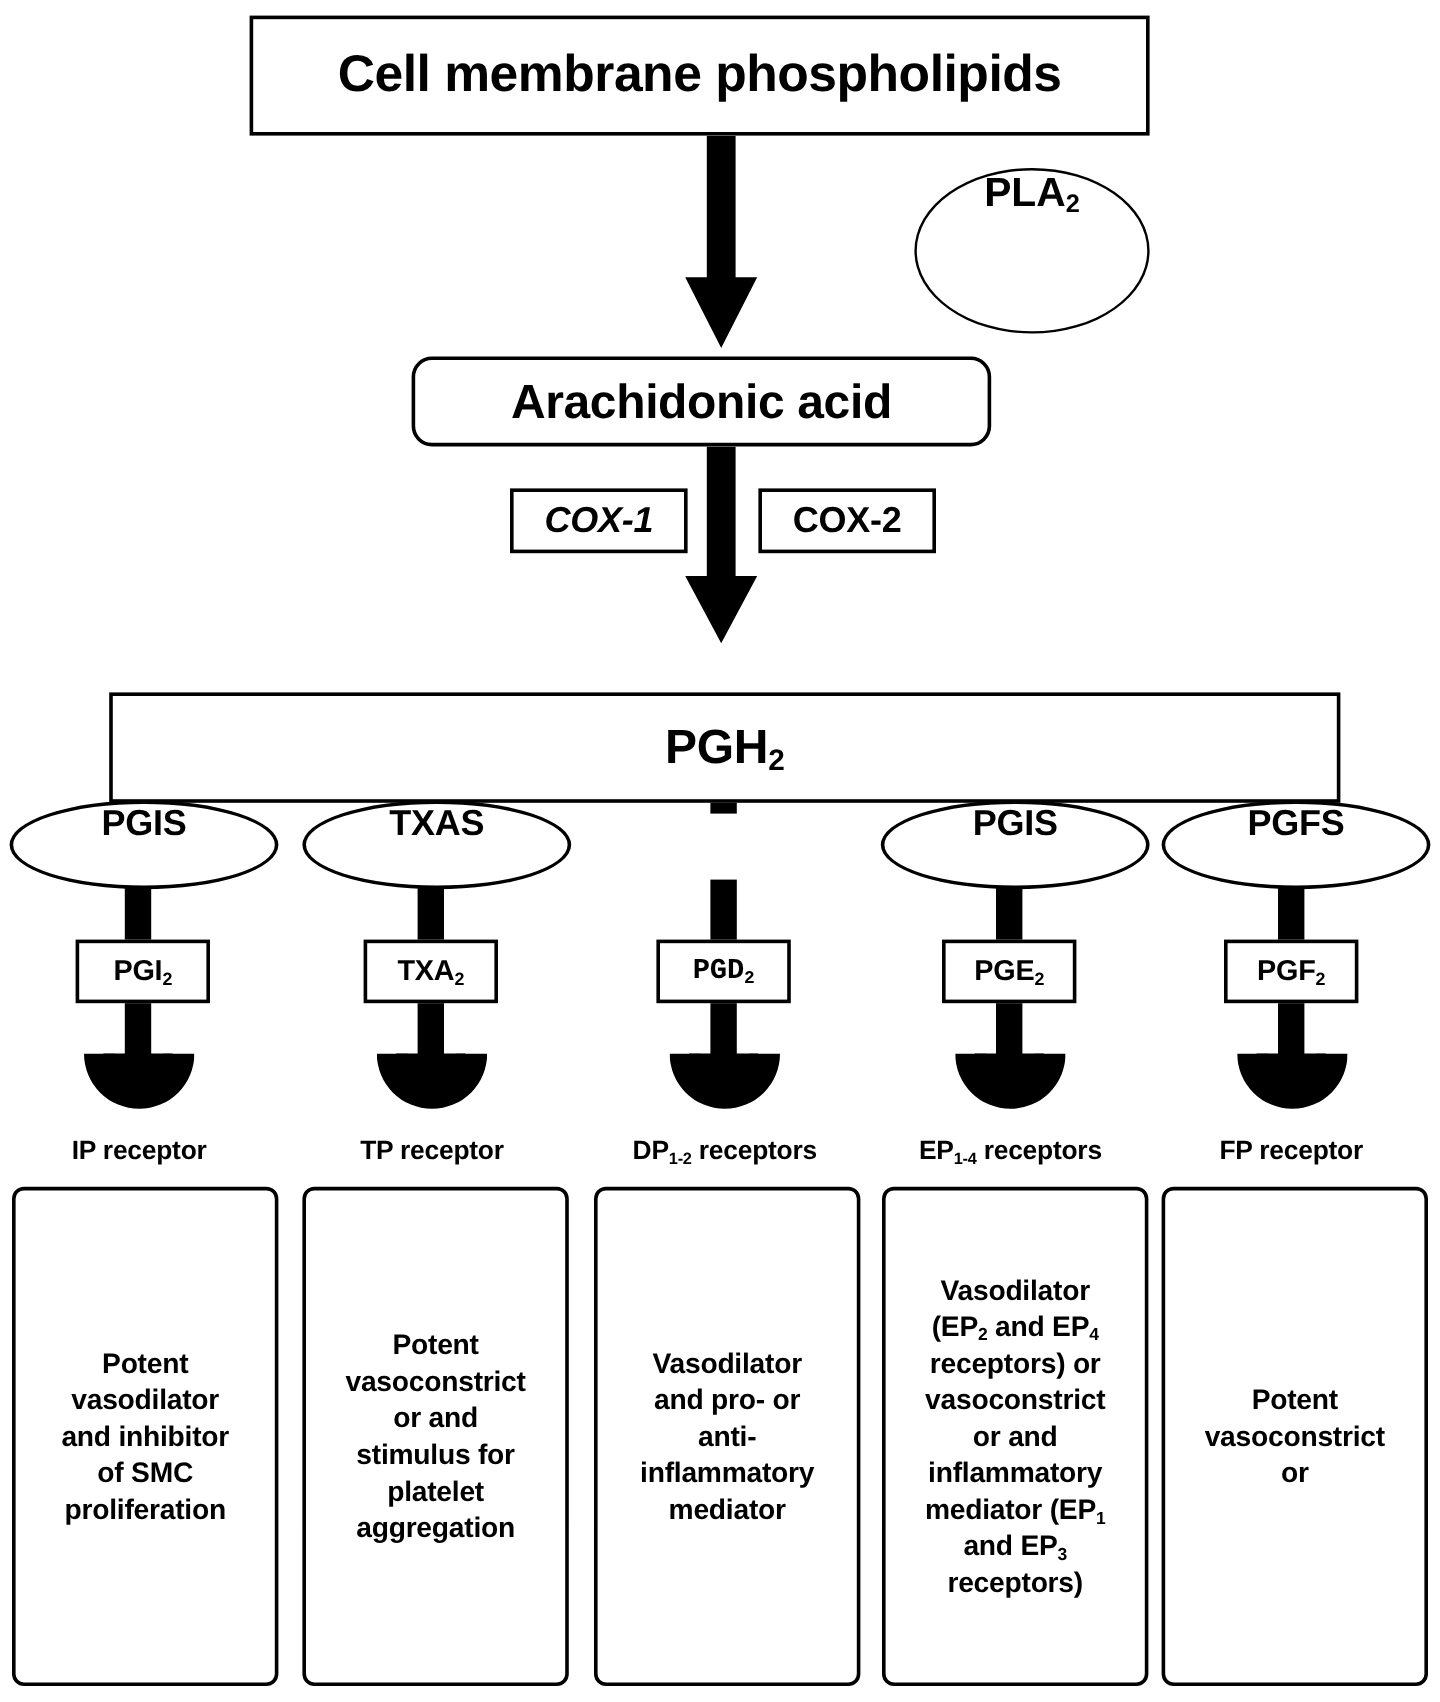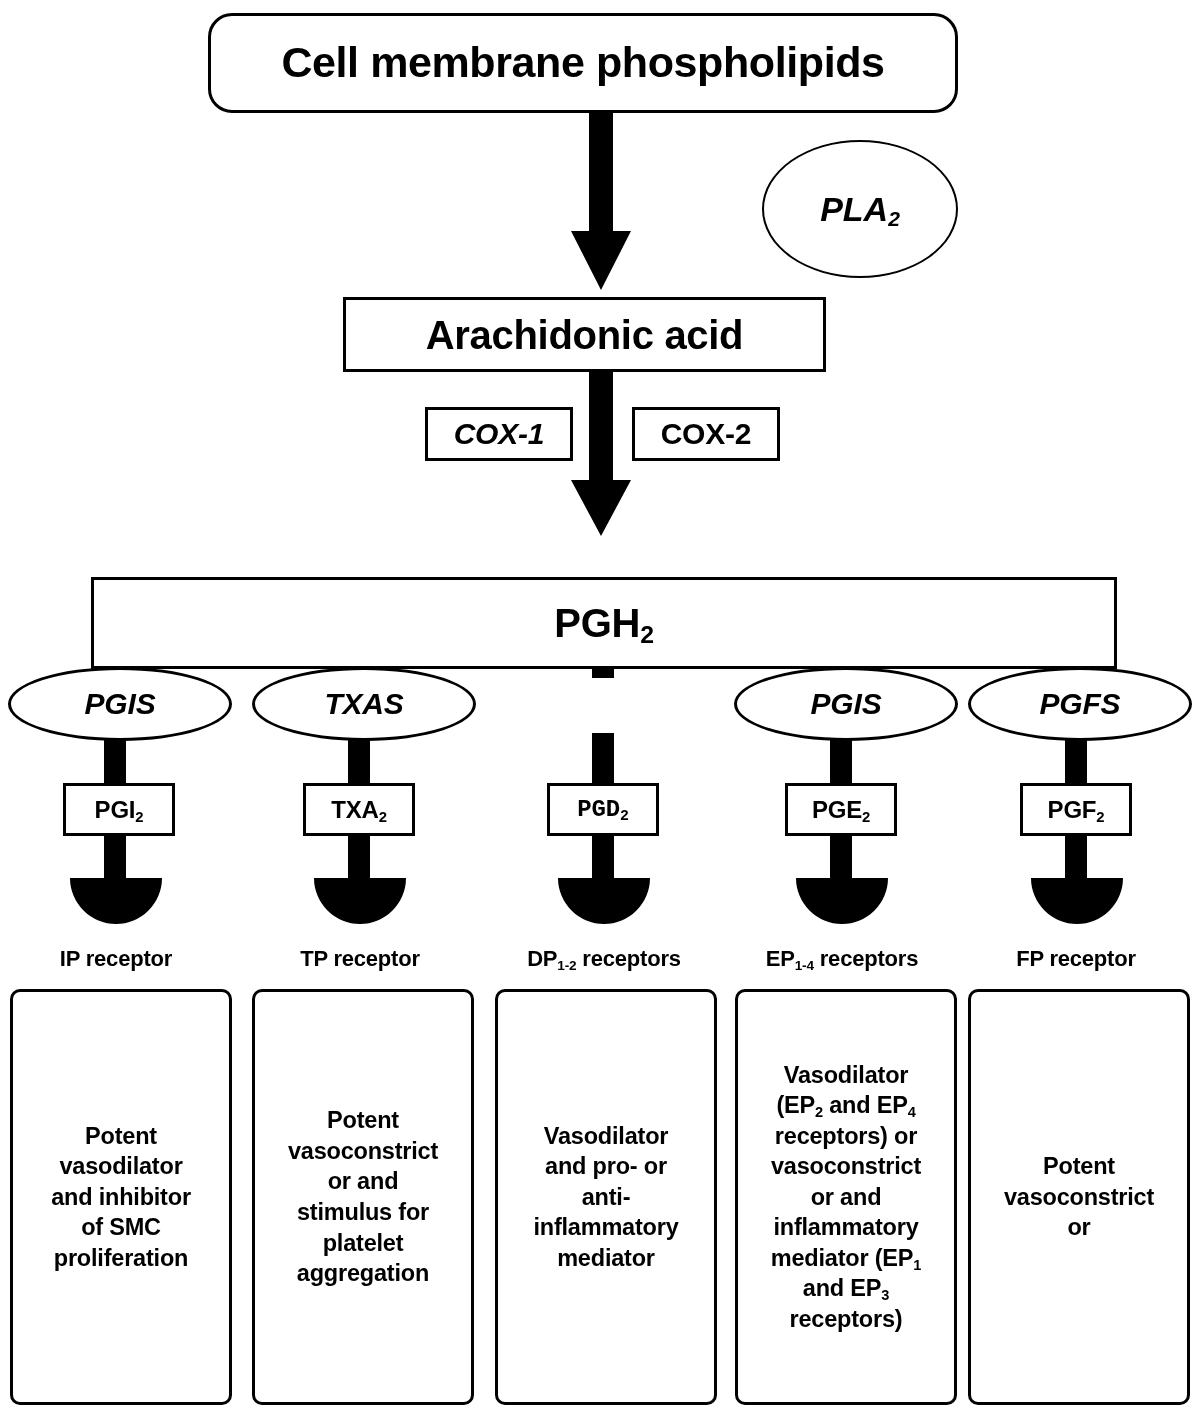--- a/index.html
+++ b/index.html
@@ -29,38 +29,36 @@
     align-items: center;
     justify-content: center;
     text-align: center;
     color: #000000;
     font-weight: bold;
     line-height: 1.05;
     z-index: 6;
   }
 
   .title-box { font-size: 43px; letter-spacing: -0.4px; }
-  .aa-box    { font-size: 40px; letter-spacing: -0.3px; }
+  .aa-box    { font-size: 40px; letter-spacing: -0.3px; border-radius: 17px; }
   .cox-box   { font-size: 30px; letter-spacing: -0.2px; }
   .pgh-box   { font-size: 40px; letter-spacing: -0.2px; margin-top: 36px; }
   .prod-box  { font-size: 24px; border-width: 3px; letter-spacing: -0.2px; }
 
   
   .ellipse {
     background: #ffffff;
     border: 3px solid #000000;
     border-radius: 50%;
     display: flex;
-    align-items: center;
     justify-content: center;
     text-align: center;
     color: #000000;
     font-weight: bold;
     z-index: 7;
-    font-style: italic;
   }
   .ellipse.thinline { border-width: 2px; }
   .pla2-ellipse { font-size: 34px; }
   .syn-ellipse  { font-size: 30px; letter-spacing: -0.2px; }
 
   
   .arrow-svg { z-index: 4; display: block; }
   .bar { background: #000000; z-index: 5; }
 
   
@@ -103,21 +101,21 @@
     position: relative;
     bottom: -0.26em;
     font-weight: bold;
   }
 </style>
 </head>
 <body>
 
 <div id="canvas">
 
-  <div class="abs rect-node title-box" style="left:208px; top:13px; width:750px; height:100px;border-radius:24px;">
+  <div class="abs rect-node title-box" style="left:208px; top:13px; width:750px; height:100px;">
     <span>Cell membrane phospholipids</span>
   </div>
 
   <svg class="abs arrow-svg" style="left:570px; top:113px;" width="62" height="178" viewBox="0 0 62 178">
     <path d="M19,0 L43,0 L43,118 L61,118 L31,177 L1,118 L19,118 Z" fill="#000000"></path>
   </svg>
 
   <div class="abs ellipse thinline pla2-ellipse" style="left:762px; top:140px; width:196px; height:138px;">
     <span><span>PLA</span><sub>2</sub></span>
   </div>

